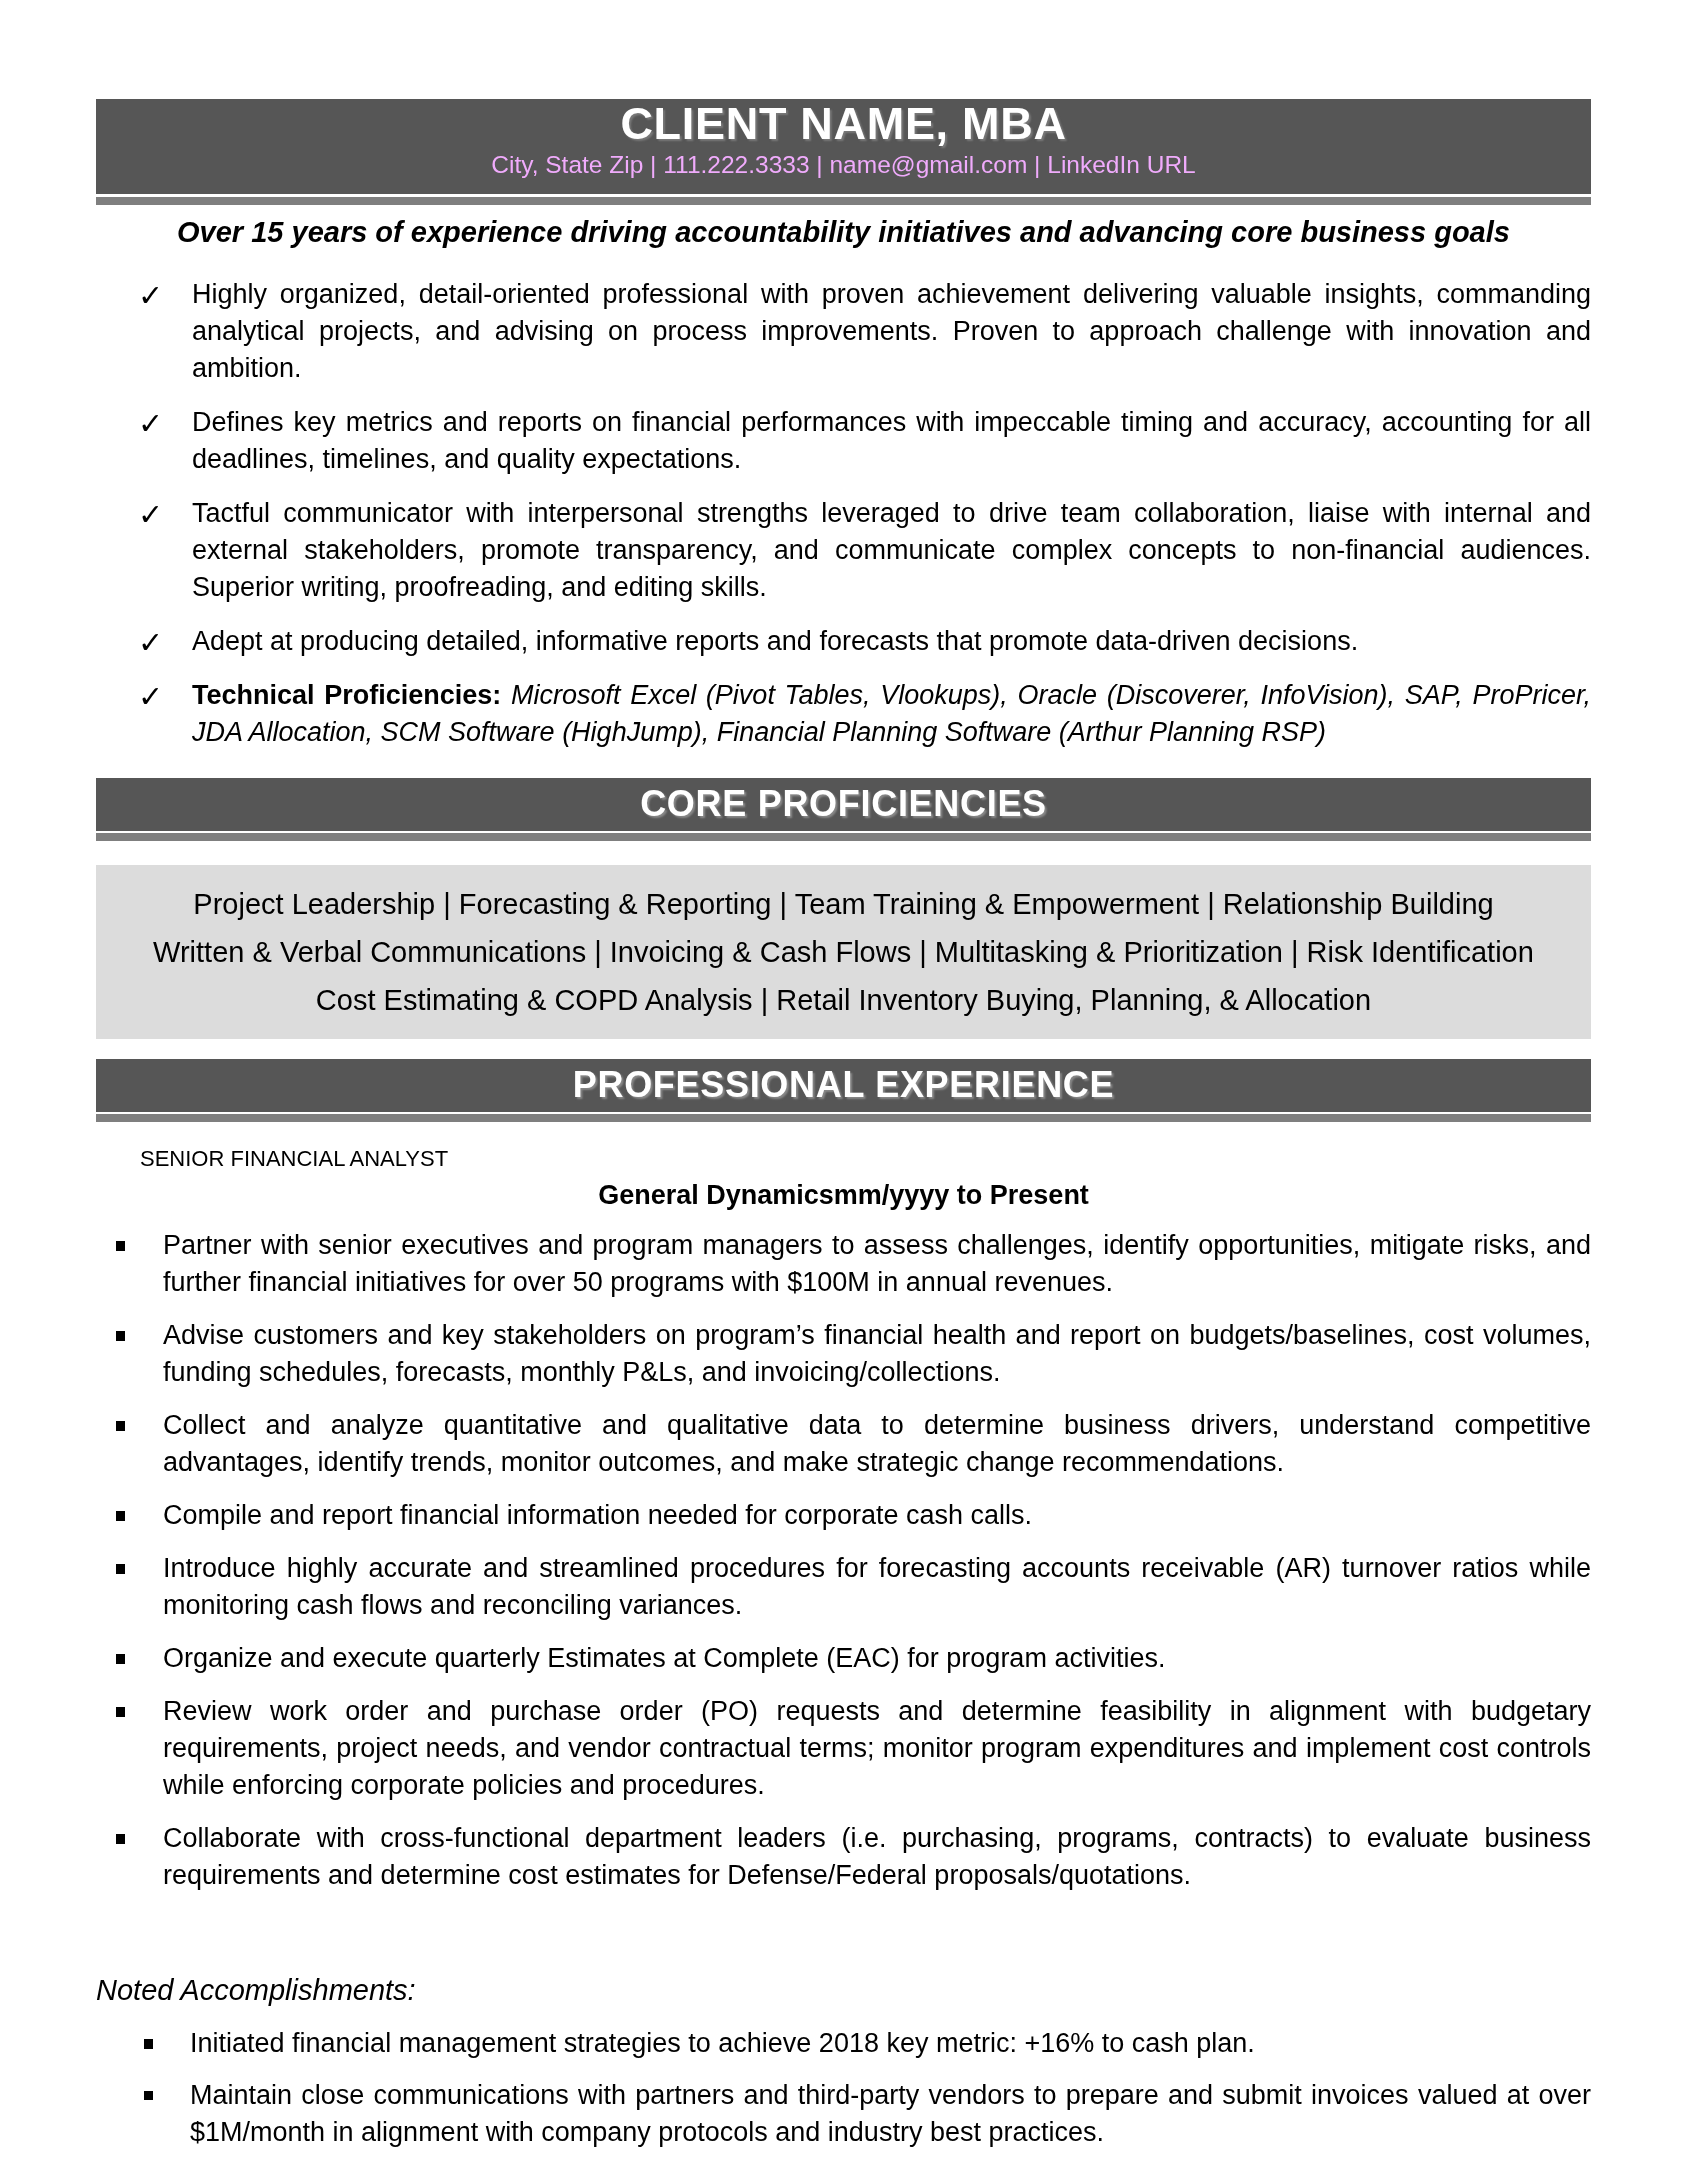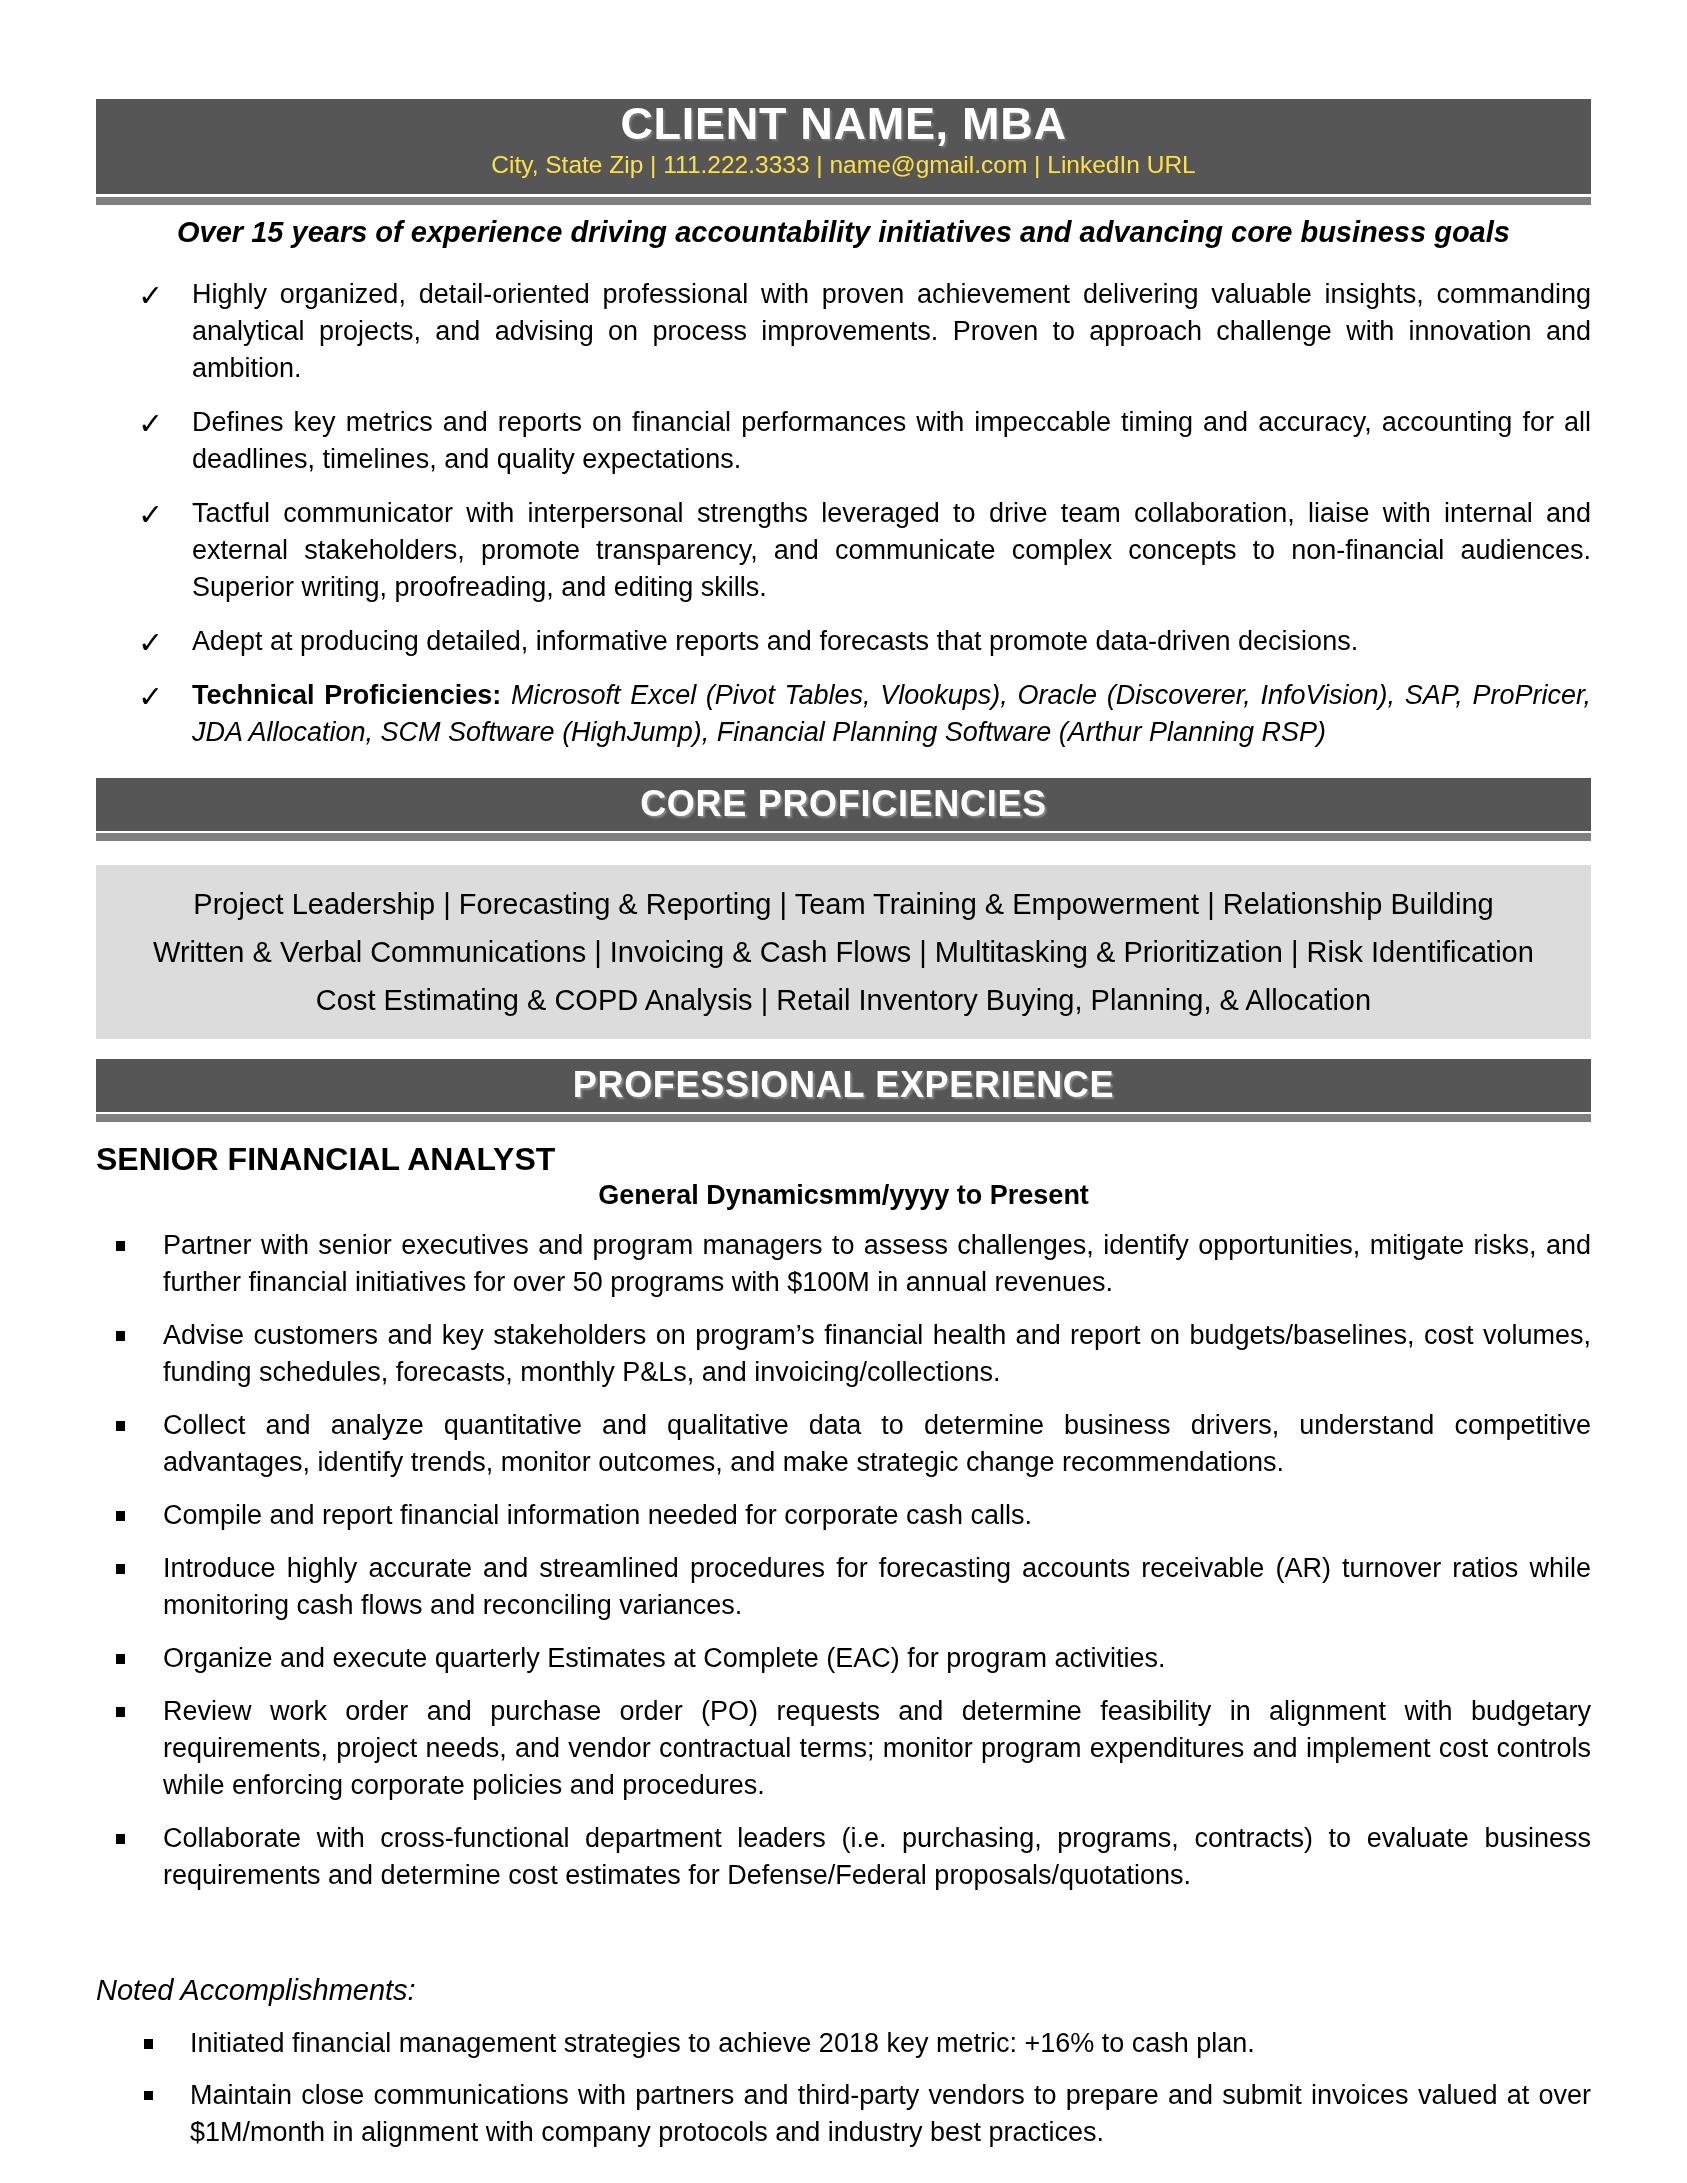--- a/index.html
+++ b/index.html
@@ -12,21 +12,21 @@
   
   .banner {
     margin-top:99px; height:95px; background:#565656;
     display:flex; flex-direction:column; align-items:center; justify-content:flex-start;
     text-align:center;
   }
   .name {
     color:#fff; font-size:45px; font-weight:700; line-height:50px; letter-spacing:0.7px;
     text-shadow:2px 2px 2px rgba(150,150,150,0.55);
   }
-  .contact { color:#fde047; font-size:24.5px; line-height:32px; }
+  .contact { color:#f0abfc; font-size:24.5px; line-height:32px; }
   .sep .sep-white { height:2.6px; background:#ffffff; }
   .sep .sep-gray  { height:8px; background:#7f7f7f; }
   
   .doc-title { margin-top:22.5px; text-align:center; font-size:37px; font-weight:700; line-height:41px; }
   .tagline  { margin-top:9.3px; text-align:center; font-size:29px; font-weight:700; font-style:italic; line-height:36px; }
   
   .summary { margin-top:26.5px; list-style:none; }
   .summary li {
     position:relative; padding-left:96px; margin-bottom:17px;
     font-size:27px; line-height:37px; text-align:justify;
@@ -46,21 +46,21 @@
   .band h2 {
     color:#fff; font-size:36px; font-weight:700; letter-spacing:0.7px;
     text-shadow:2px 2px 2px rgba(170,170,170,0.6);
   }
   
   .prof-box {
     margin-top:24px; background:#dcdcdc; padding:14.6px 20px; text-align:center;
   }
   .prof-line { font-size:29px; line-height:48px; }
   
-  .job-title { margin-top:18.5px; font-size:32px; font-weight:700; line-height:36px; }
+  .job-title { margin-top:18.5px; font-size:22px; font-weight:400; line-height:36px;margin-left:44px; }
   .job-meta  { display:flex; justify-content:center; font-size:27px; font-weight:700; line-height:36px; }
   .exp-list { margin-top:14.6px; list-style:none; }
   .exp-list li {
     position:relative; padding-left:67px; margin-bottom:16px;
     font-size:27px; line-height:37px; text-align:justify;
   }
   .sq {
     position:absolute; left:20px; top:14px; width:9.3px; height:9.3px; background:#000;
   }
   .acc-list .sq { left:48px; }

